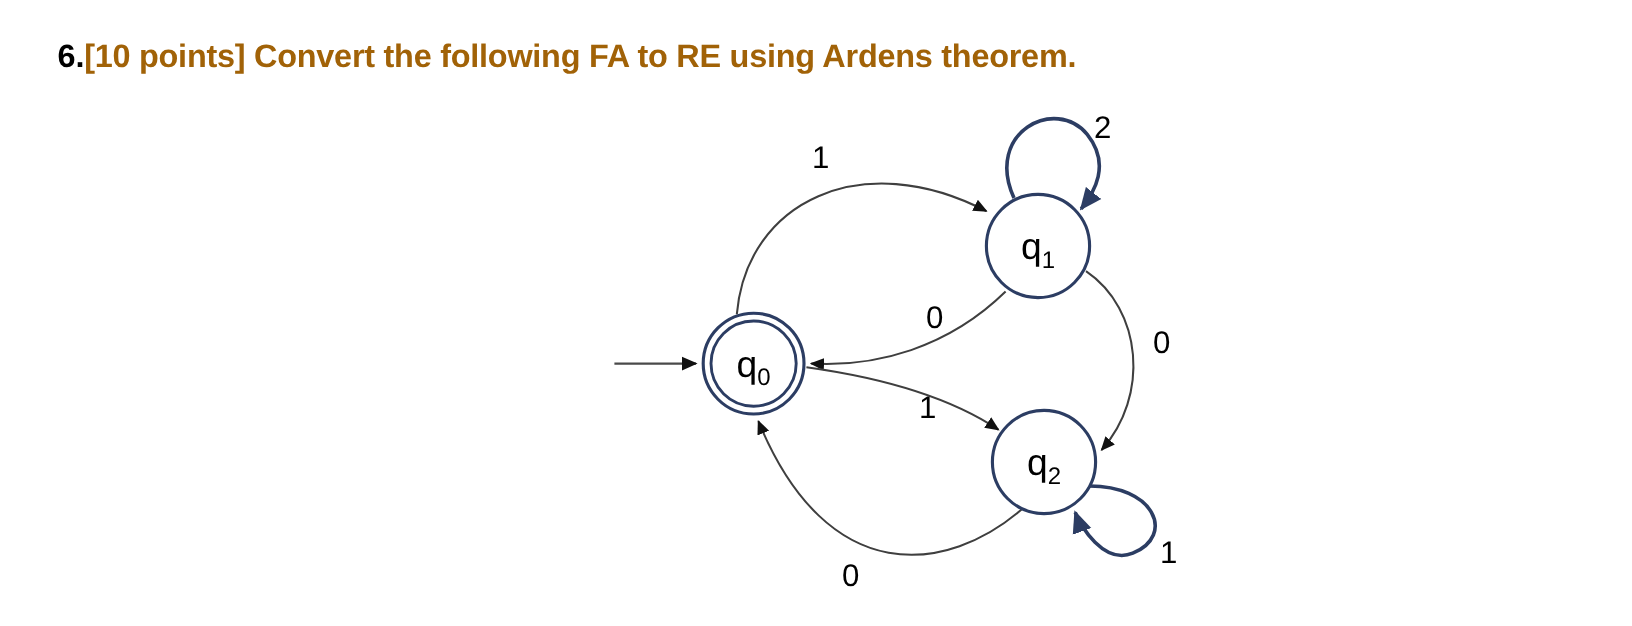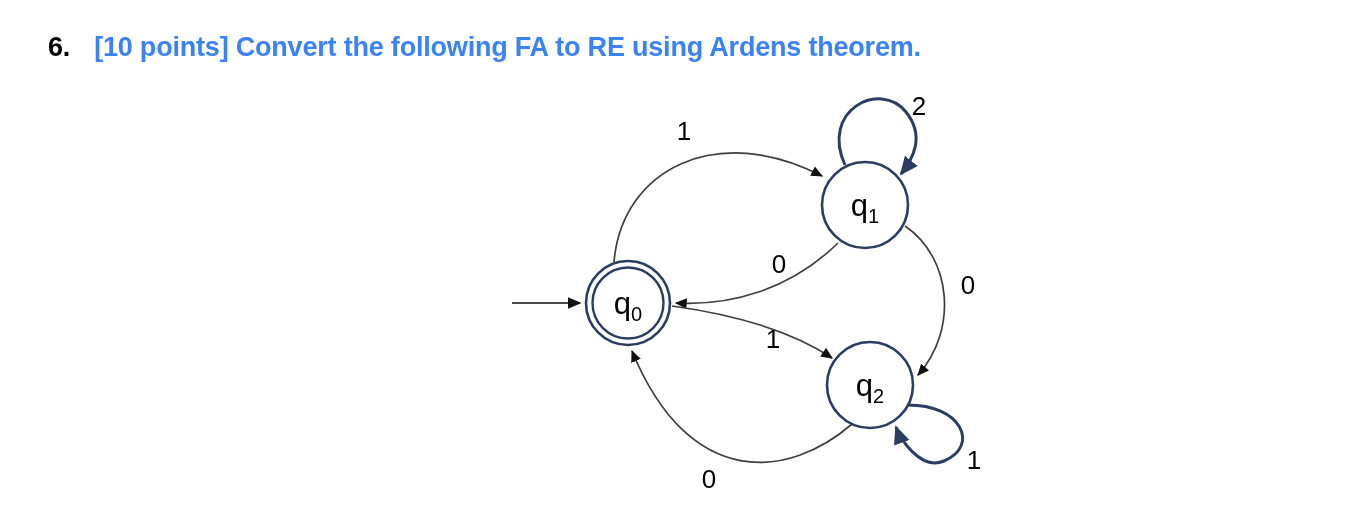--- a/index.html
+++ b/index.html
@@ -33,22 +33,21 @@
   .q-number {
     font-size: 27px;
     font-weight: bold;
     letter-spacing: -0.2px;
     color: #000;
   }
   .q-text {
     font-size: 27px;
     font-weight: bold;
     letter-spacing: -0.2px;
-    color: #3b82f6;
-    margin-left: 24px;
+    color: #a16207;
   }
   #fa-diagram {
     position: absolute;
     left: 0;
     top: 0;
     width: 1360px;
     height: 522px;
   }
   .state-label {
     font-family: "Liberation Sans", sans-serif;

